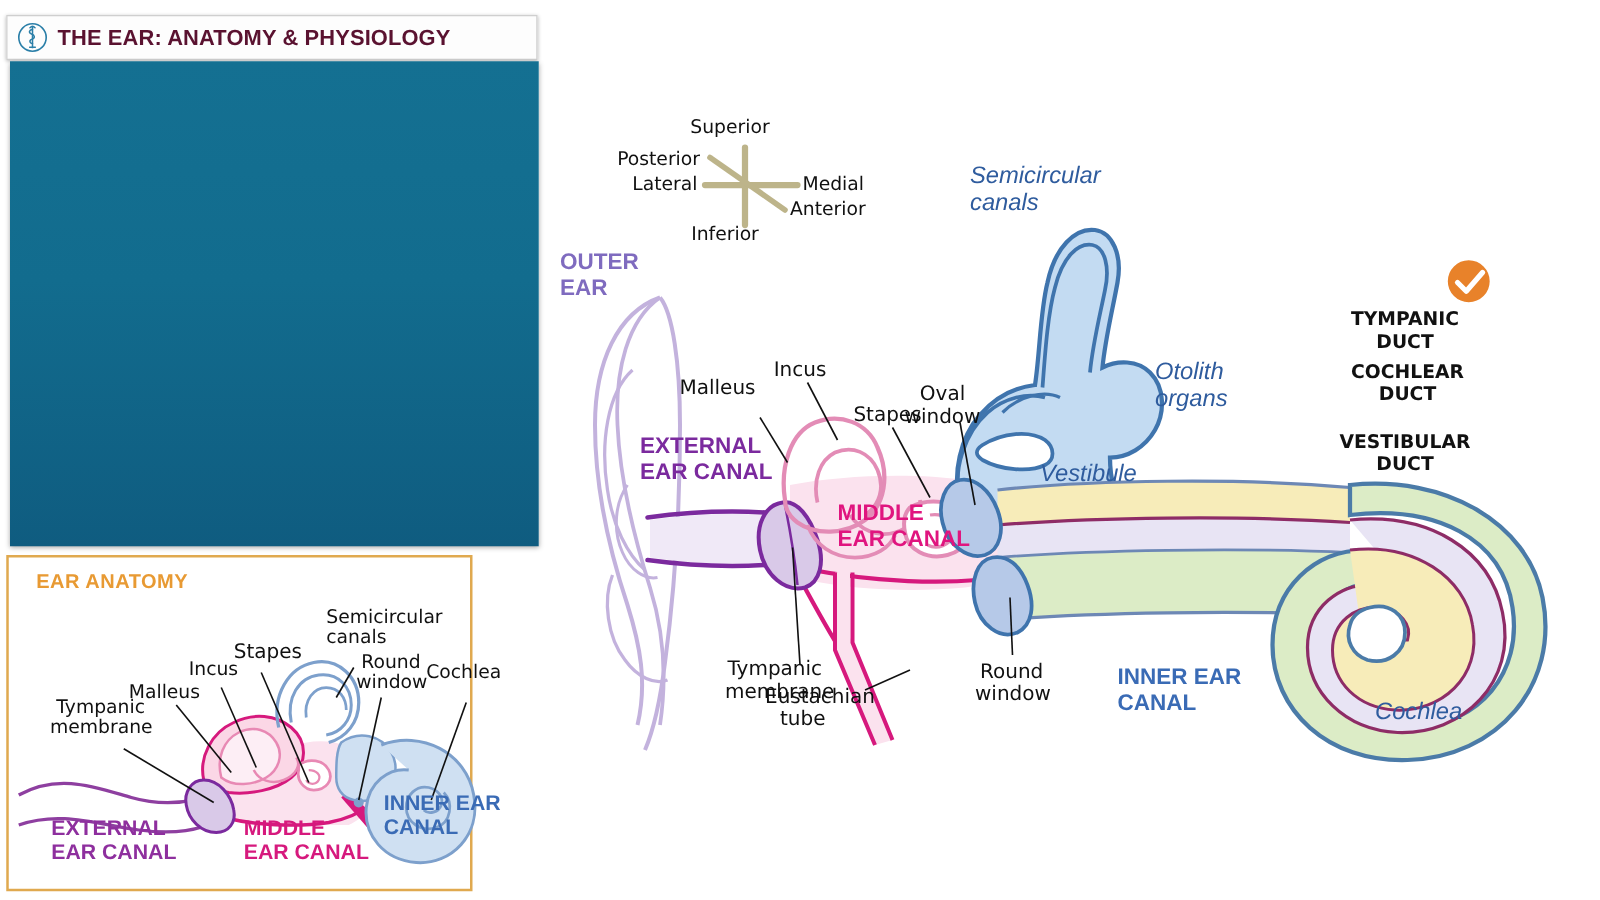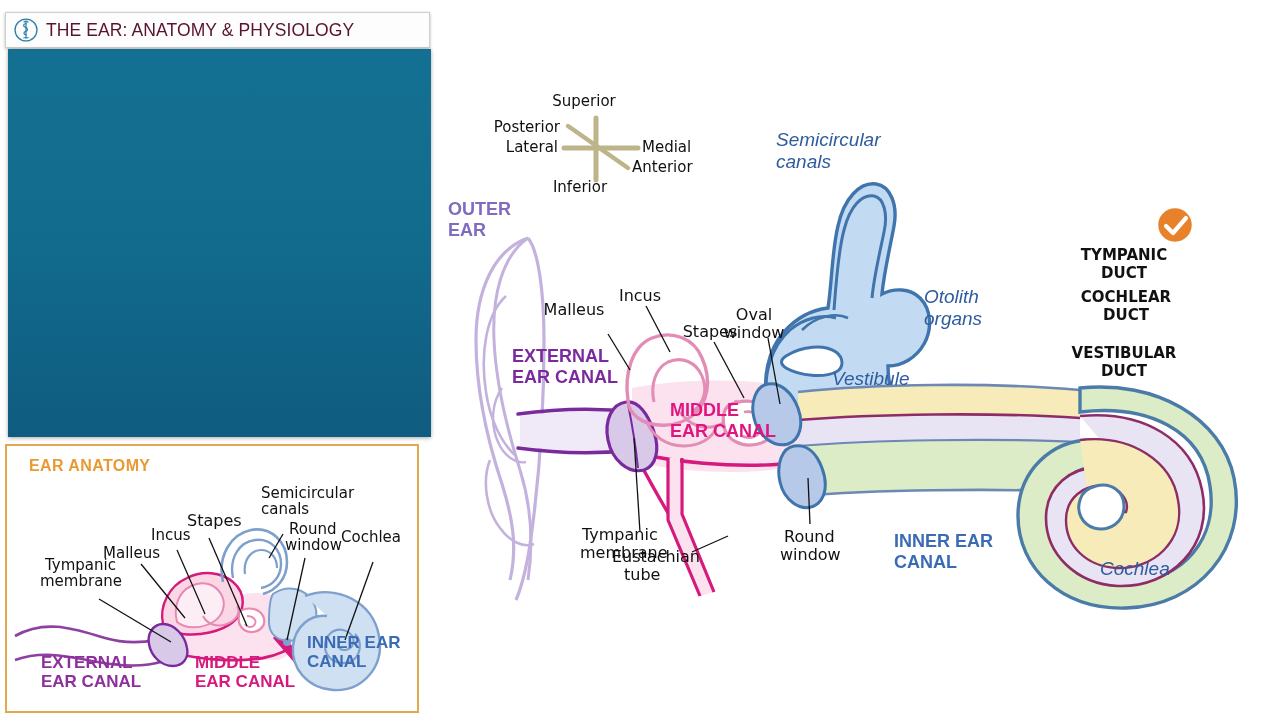--- a/index.html
+++ b/index.html
@@ -31,21 +31,21 @@
   }
   #title-logo {
     width: 26px;
     height: 26px;
     margin-left: 7px;
     margin-right: 7px;
     flex: 0 0 auto;
   }
   #title-text {
     font-size: 17.5px;
-    font-weight: normal;
+    font-weight: bold;
     color: #5a1230;
     letter-spacing: 0.1px;
     white-space: nowrap;
   }
 
   
   #video-panel {
     position: absolute;
     left: 8px;
     top: 49px;
@@ -53,21 +53,21 @@
     height: 388px;
     background: linear-gradient(180deg, #147092 0%, #126c8e 45%, #0f5c80 100%);
     box-shadow: 0 1px 4px rgba(0,0,0,0.35);
   }
 
   
   #inset-box {
     position: absolute;
     left: 5px;
     top: 444px;
-    width: 414px;
+    width: 373px;
     height: 269px;
     background: #ffffff;
     border: 2px solid #e0a94f;
     box-sizing: border-box;
   }
   #inset-title {
     position: absolute;
     left: 22px;
     top: 11px;
     font-size: 16px;

